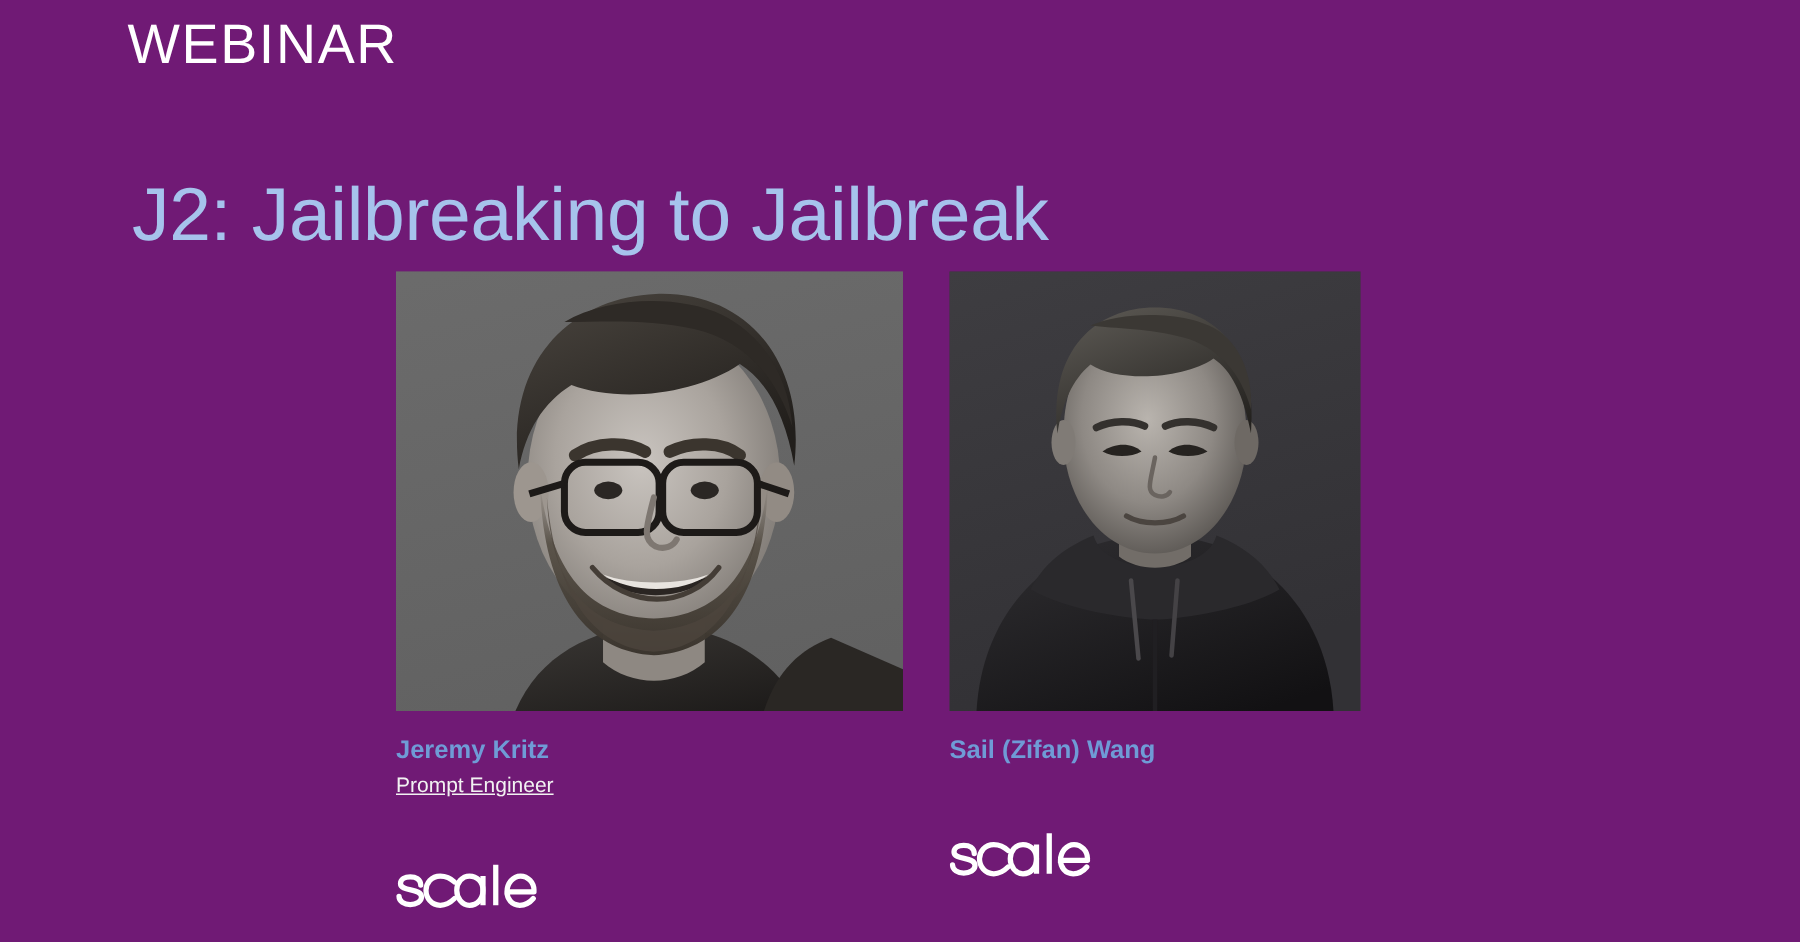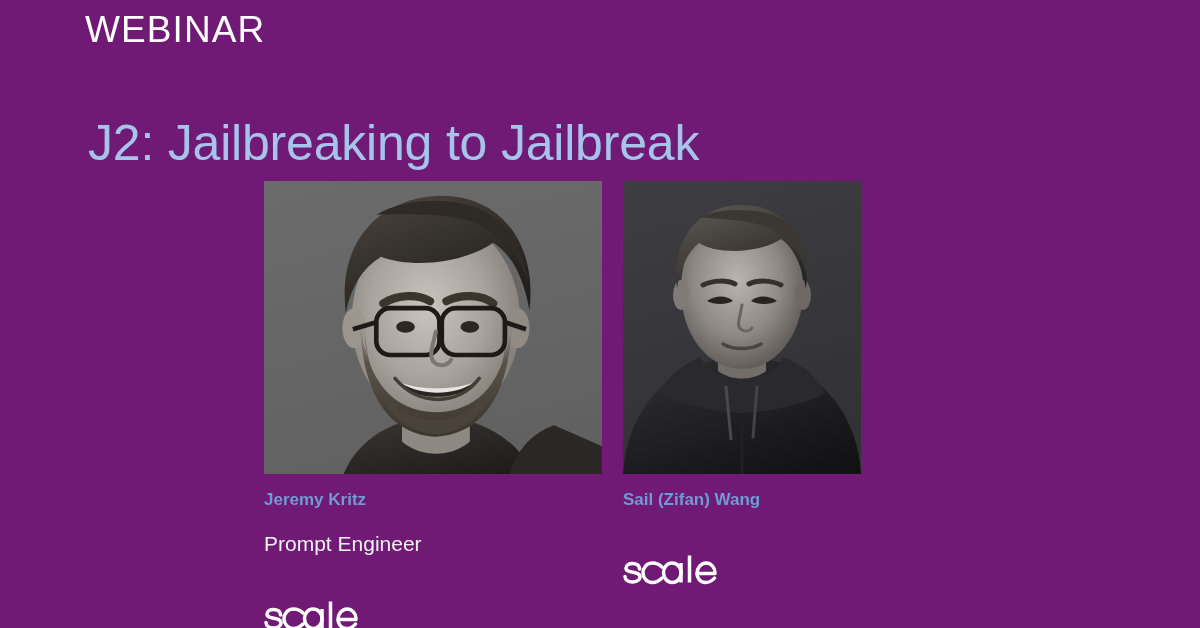--- a/index.html
+++ b/index.html
@@ -56,21 +56,21 @@
     left: 264px;
     top: 181px;
     width: 700px;
   }
 
   .speaker {
     position: absolute;
     top: 0;
   }
   .speaker--one  { left: 0px;   width: 338px; }
-  .speaker--two  { left: 359px; width: 238px; }
+  .speaker--two  { left: 369px; width: 274px; }
 
   .portrait {
     position: relative;
     width: 100%;
     overflow: hidden;
     display: block;
   }
   .speaker--one .portrait { height: 293px; background: #666666; }
   .speaker--two .portrait { height: 293px; background: #38373b; }
 
@@ -79,26 +79,27 @@
   .speaker-name {
     margin-top: 15px;
     font-size: 17px;
     font-weight: 700;
     color: #6f9bd6;
     line-height: 1.35;
     white-space: nowrap;
   }
 
   .speaker-role {
-    margin-top: 18px;
-    font-size: 21px;
+    margin-top: 2px;
+    font-size: 14px;
     font-weight: 400;
     color: #f2f2f2;
     line-height: 1.35;
     white-space: nowrap;
+    text-decoration: underline;
   }
 
   
   .brand-logo {
     margin-top: 42px;
     width: 100px;
     height: 34px;
     display: block;
   }
   .brand-logo svg { display: block; width: 100%; height: 100%; }

